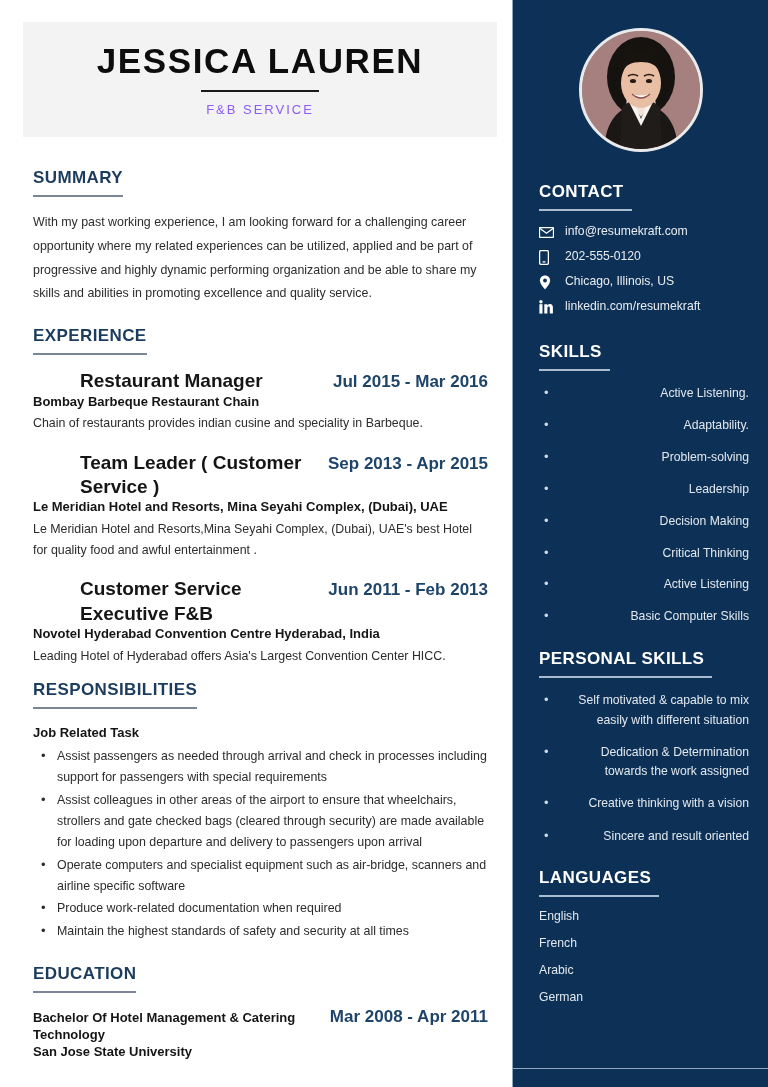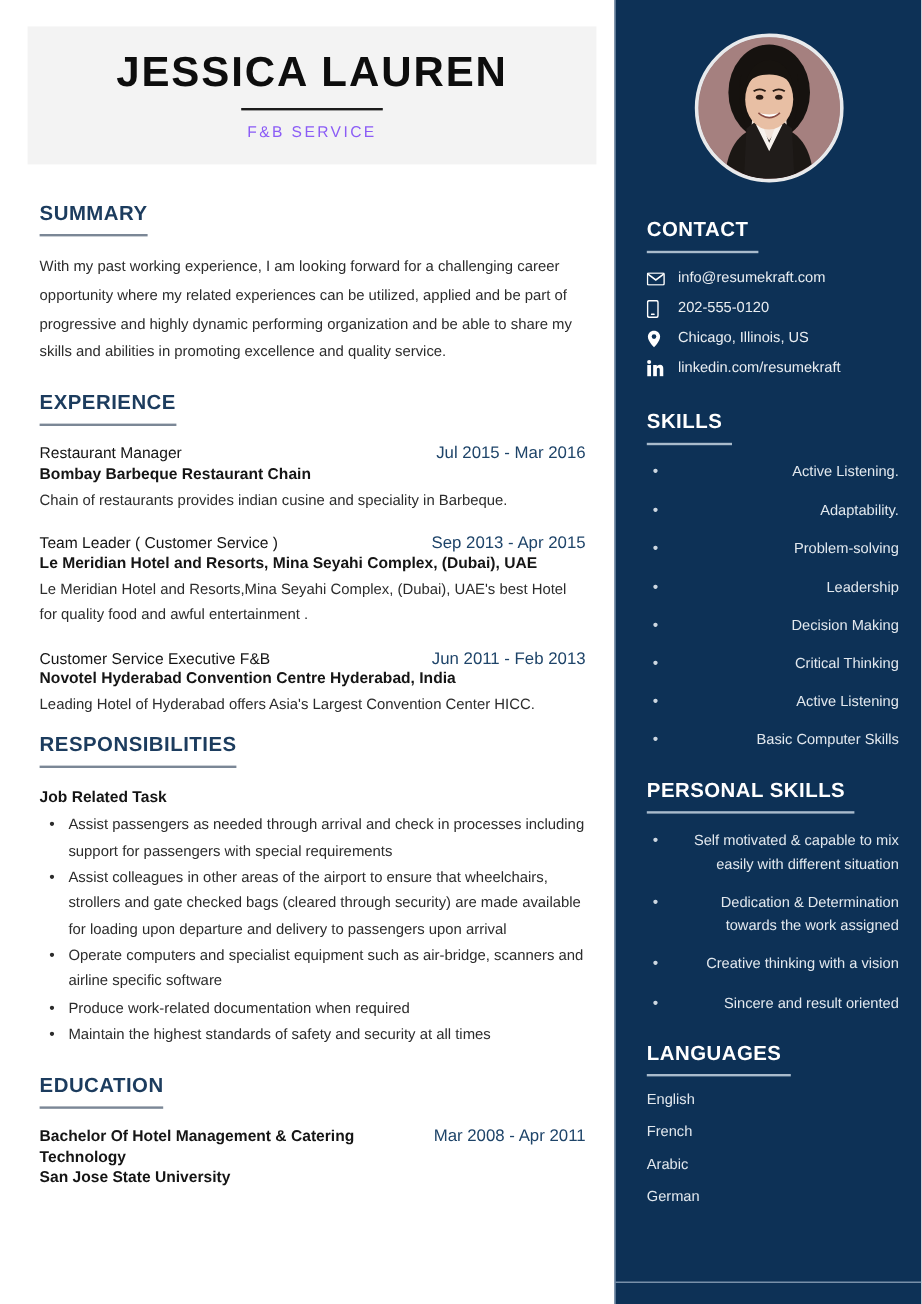--- a/index.html
+++ b/index.html
@@ -86,28 +86,29 @@
     margin: 0;
   }
 
   .job { margin-bottom: 16px; }
   .job-row {
     display: flex;
     justify-content: space-between;
     align-items: baseline;
   }
   .job-pos {
-    font-size: 13px;
-    font-weight: normal;
+    font-size: 19px;
+    font-weight: bold;
     color: #151515;
     line-height: 1.28;
+    margin-left: 47px;
   }
   .job-date {
-    font-size: 14px;
-    font-weight: normal;
+    font-size: 17px;
+    font-weight: bold;
     color: #1e4469;
     white-space: nowrap;
     padding-left: 10px;
   }
   .job-org {
     font-size: 13px;
     font-weight: bold;
     color: #151515;
     line-height: 1.28;
     margin-bottom: 3px;

